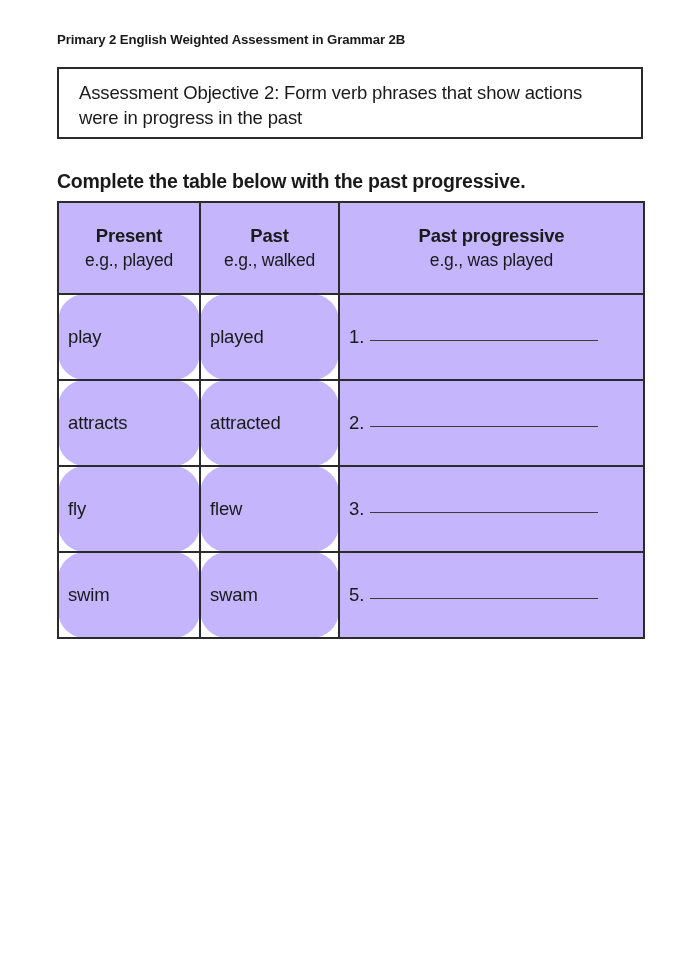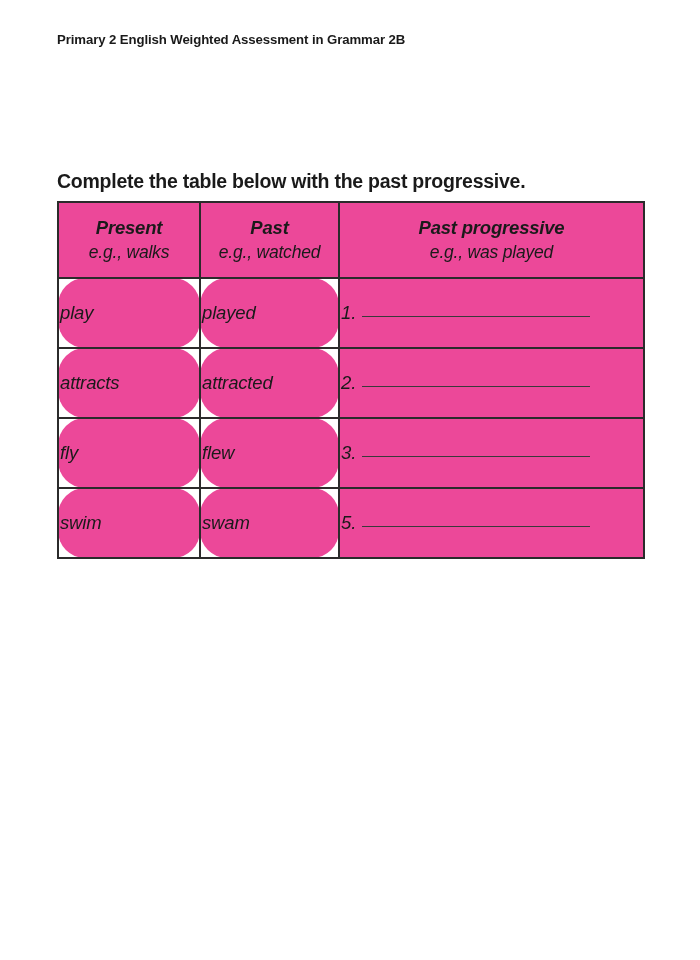--- a/index.html
+++ b/index.html
@@ -78,24 +78,23 @@
     position: absolute;
     left: 57px;
     top: 201px;
     width: 586px;
     border-collapse: collapse;
     table-layout: fixed;
     background: #ffffff;
   }
   .verb-table td, .verb-table th {
     border: 2px solid #2b2b2b;
-    padding: 1px;
+    padding: 9px;
     vertical-align: middle;
-    background: #ec4899;
-    font-style: italic;
+    background: #c4b5fd;
   }
   .col-present  { width: 142px; }
   .col-past     { width: 139px; }
   .col-prog     { width: 305px; }
 
   
   .hdr-cell {
     height: 72px;
     text-align: center;
     padding: 0 6px;
@@ -172,38 +171,41 @@
     font-family: "Liberation Serif", serif;
   }
 </style>
 </head>
 <body>
 
 <div class="page">
 
   <div class="running-header">Primary 2 English Weighted Assessment in Grammar 2B</div>
 
+  <div class="objective-box">
+    <div class="objective-text">Assessment Objective 2: Form verb phrases that show actions were in progress in the past</div>
+  </div>
 
   <div class="instruction">Complete the table below with the past progressive.</div>
 
   <table class="verb-table">
     <colgroup>
       <col class="col-present">
       <col class="col-past">
       <col class="col-prog">
     </colgroup>
     <thead>
       <tr>
         <th class="hdr-cell">
           <span class="hdr-title">Present</span>
-          <span class="hdr-eg">e.g., walks</span>
+          <span class="hdr-eg">e.g., played</span>
         </th>
         <th class="hdr-cell">
           <span class="hdr-title">Past</span>
-          <span class="hdr-eg">e.g., watched</span>
+          <span class="hdr-eg">e.g., walked</span>
         </th>
         <th class="hdr-cell">
           <span class="hdr-title">Past progressive</span>
           <span class="hdr-eg">e.g., was played</span>
         </th>
       </tr>
     </thead>
     <tbody>
       <tr>
         <td class="body-cell">play</td>

